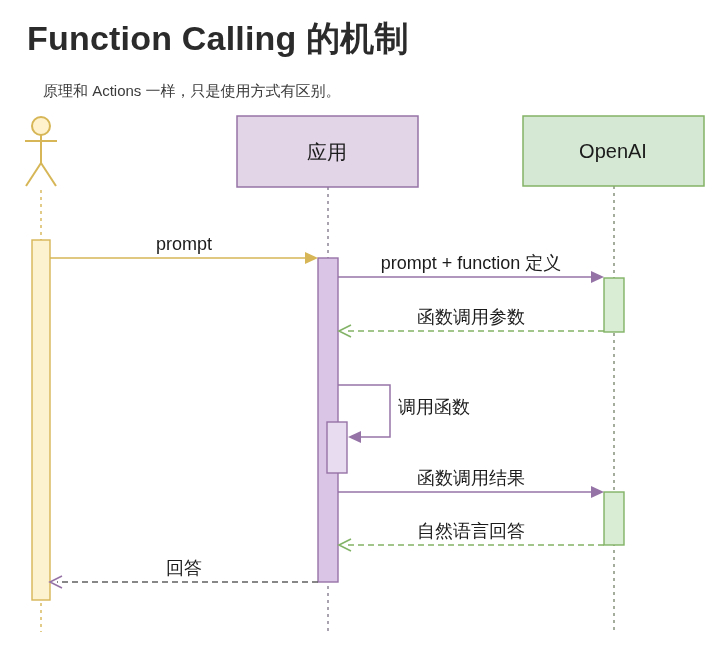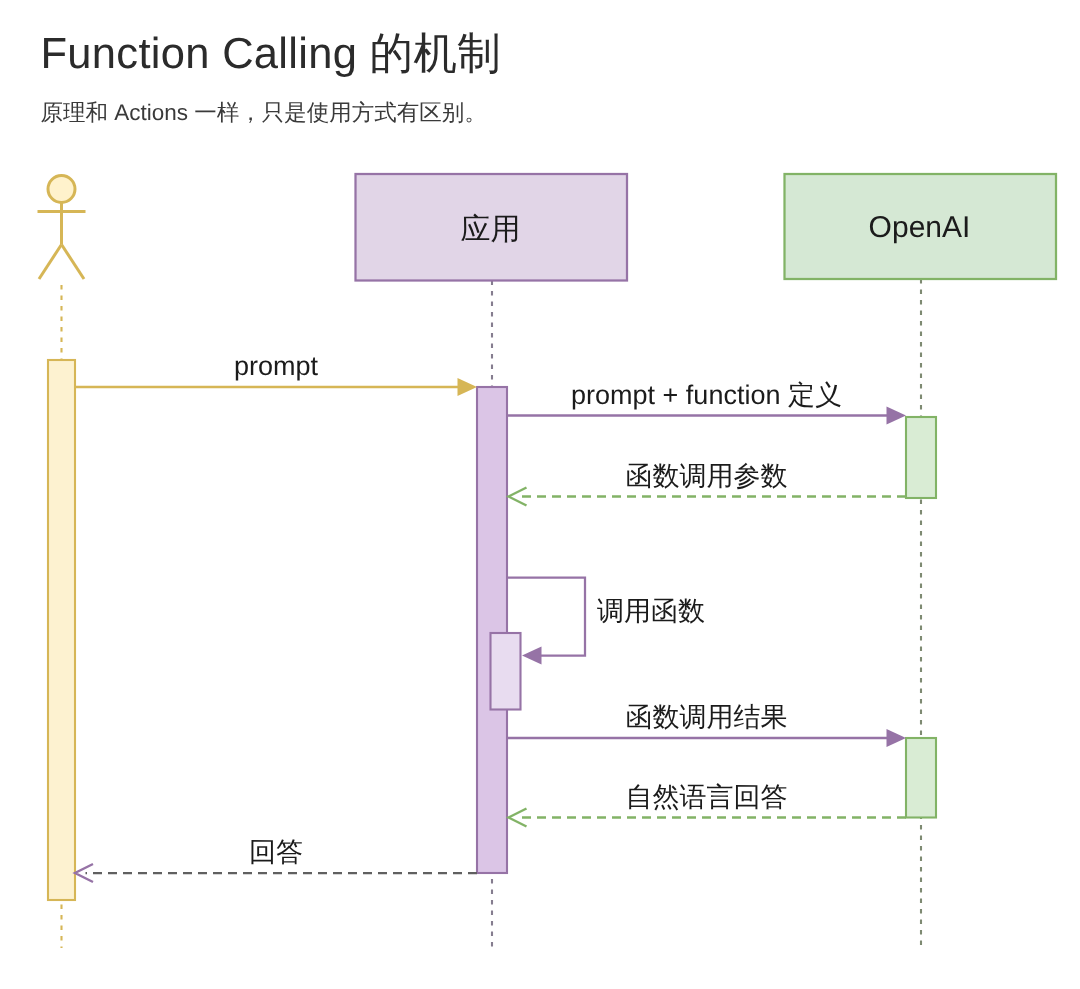--- a/index.html
+++ b/index.html
@@ -9,31 +9,31 @@
     background: #ffffff;
     position: relative;
     font-family: "Liberation Sans", sans-serif;
     overflow: hidden;
   }
   .page-title {
     position: absolute;
     left: 27px;
     top: 16px;
     margin: 0;
-    font-size: 29px;
-    font-weight: 400;
+    font-size: 34px;
+    font-weight: 700;
     color: #2b2b2b;
     letter-spacing: 0.2px;
     font-family: "Liberation Sans", sans-serif;
   }
   .page-subtitle {
     position: absolute;
     left: 27px;
     top: 66px;
-    margin: 0;
+    margin: 16px;
     font-size: 15px;
     font-weight: 400;
     color: #3a3a3a;
     font-family: "Liberation Sans", sans-serif;
   }
   svg.diagram {
     position: absolute;
     left: 0;
     top: 0;
   }

